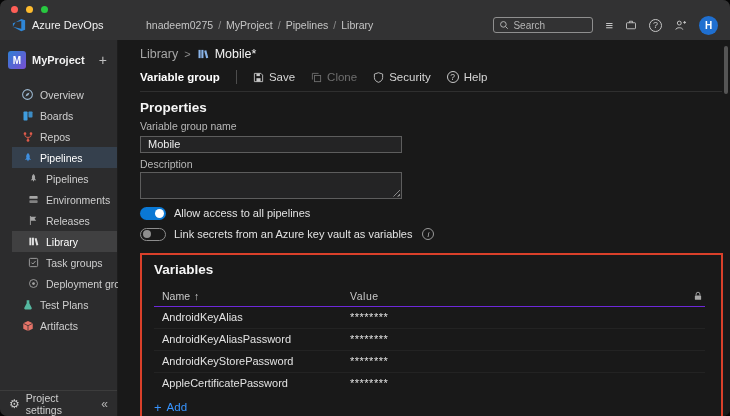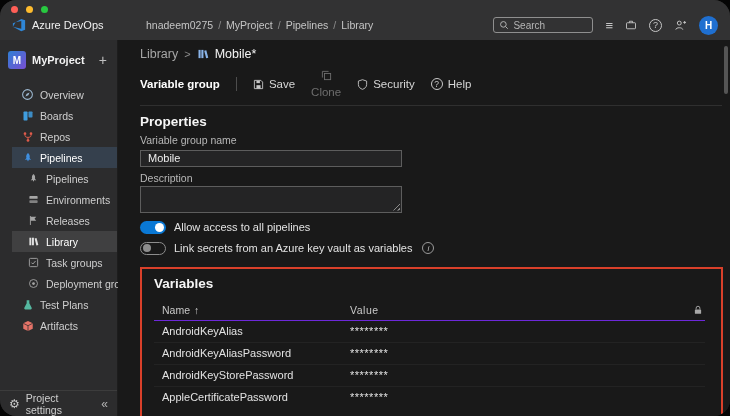--- a/index.html
+++ b/index.html
@@ -1,18 +1,18 @@
 <!DOCTYPE html>
 <html><head>
 <meta charset="utf-8">
 <style>
   * { margin:0; padding:0; box-sizing:border-box; }
   html,body { width:730px; height:416px; }
   body { font-family:"Liberation Sans","DejaVu Sans",sans-serif; background:#050505; overflow:hidden; }
-  .window { width:730px; height:416px; background:#191919; border-radius:16px; overflow:hidden; display:flex; flex-direction:column; color:#d8d8d8; }
+  .window { width:730px; height:416px; background:#191919; border-radius:7px; overflow:hidden; display:flex; flex-direction:column; color:#d8d8d8; }
 
   
   .topbar { height:40px; background:#323233; position:relative; flex:none; }
   .traffic { position:absolute; top:6px; left:11px; display:flex; gap:8px; }
   .tl { width:7px; height:7px; border-radius:50%; display:inline-block; }
   .tl.red{ background:#ff5f57; } .tl.yellow{ background:#febc2e; } .tl.green{ background:#28c840; }
   .topbar-row { position:absolute; left:0; right:0; bottom:3px; height:24px; display:flex; align-items:center; }
   .brand { display:flex; align-items:center; gap:6px; padding-left:12px; width:130px; flex:none; cursor:pointer; }
   .brand-name { font-size:11px; color:#f0f0f0; white-space:nowrap; }
   .crumbs { display:flex; align-items:center; gap:5px; font-size:10.5px; color:#c5c5c5; margin-left:16px; }
@@ -51,21 +51,21 @@
   .crumb-link { color:#a6a6a6; cursor:pointer; }
   .crumb-sep2 { color:#8a8a8a; font-size:11px; }
   .lib-glyph { color:#8ab4e8; display:flex; align-items:center; }
   .page-title { color:#f4f4f4; }
 
   .toolbar { display:flex; align-items:center; gap:16px; padding:4px 8px 7px 0; border-bottom:1px solid #2f2f2f; margin-right:8px; }
   .tab { font-size:11.5px; font-weight:bold; color:#fff; cursor:pointer; }
   .vdiv { width:1px; height:14px; background:#4d4d4d; }
   .tb-btn { display:inline-flex; align-items:center; gap:5px; background:none; border:none; color:#d6d6d6; font-size:11.5px; font-family:inherit; cursor:pointer; padding:0; }
   .tb-btn .ic { color:#c8c8c8; display:flex; align-items:center; }
-  .tb-btn.disabled, .tb-btn.disabled .ic { color:#6e6e6e;flex-direction:column; }
+  .tb-btn.disabled, .tb-btn.disabled .ic { color:#6e6e6e; }
   .q-circle { width:12px; height:12px; border:1px solid currentColor; border-radius:50%; font-size:8.5px; display:flex; align-items:center; justify-content:center; }
 
   .section-title { font-size:13.5px; font-weight:700; color:#f5f5f5; margin:8px 0 4px; }
   .field-label { font-size:10.5px; color:#b8b8b8; margin:5px 0 2px; }
   .text-input { width:262px; height:17px; background:#242425; border:1px solid #5d5d5d; color:#ececec; font-size:11px; padding:0 7px; font-family:inherit; }
   .ta-wrap { position:relative; width:262px; }
   .text-area { width:262px; height:27px; background:#242425; border:1px solid #5d5d5d; color:#ececec; font-size:11px; padding:3px 7px; resize:none; font-family:inherit; display:block; }
   .ta-wrap::after { content:""; position:absolute; right:2px; bottom:2px; width:8px; height:8px; clip-path:polygon(100% 0,100% 100%,0 100%); background:repeating-linear-gradient(135deg,#8a8a8a 0 1px,transparent 1px 3px); }
 
   .toggle-row { display:flex; align-items:center; gap:8px; margin-top:8px; font-size:11px; color:#e2e2e2; }

